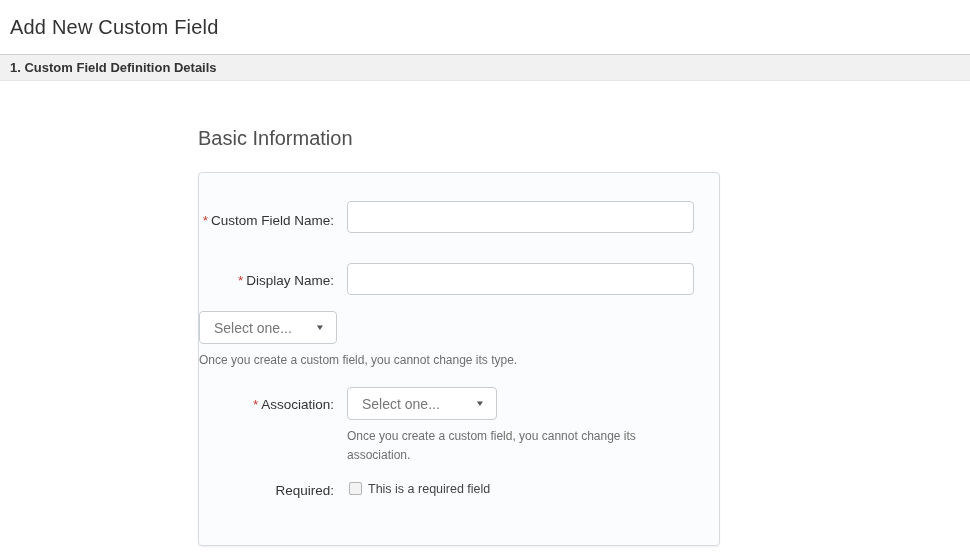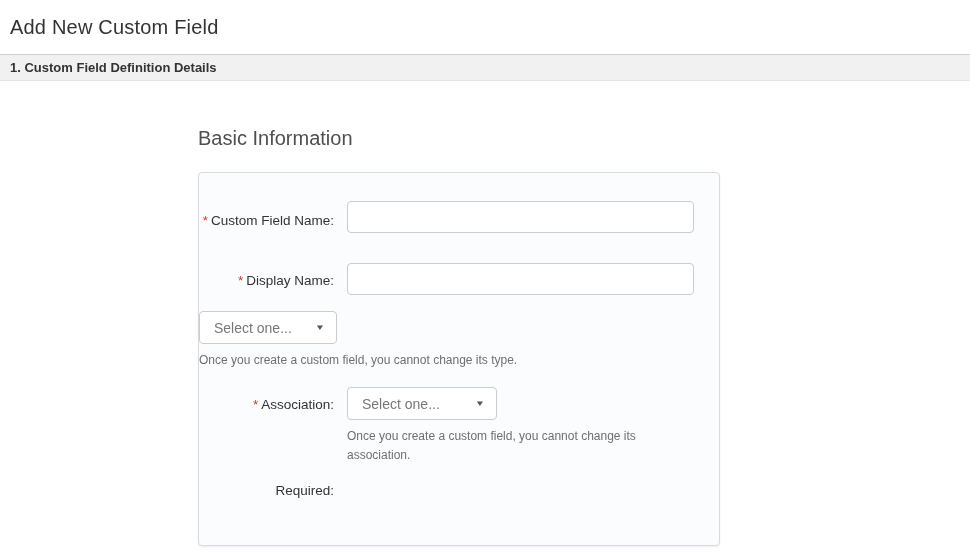--- a/index.html
+++ b/index.html
@@ -106,16 +106,22 @@
         <div class="select-box w-assoc">
           <span class="select-value">Select one...</span>
           <span class="caret">▼</span>
         </div>
         <div class="help-text help-narrow">Once you create a custom field, you cannot change its association.</div>
       </div>
     </div>
 
     <div class="form-row">
       <div class="label-col">Required:</div>
+      <div class="control-col">
+        <div class="checkbox-wrap">
+          <input type="checkbox" class="checkbox" style="">
+          <span class="checkbox-label">This is a required field</span>
+        </div>
+      </div>
     </div>
 
   </div>
 </div>
 
 </body></html>

